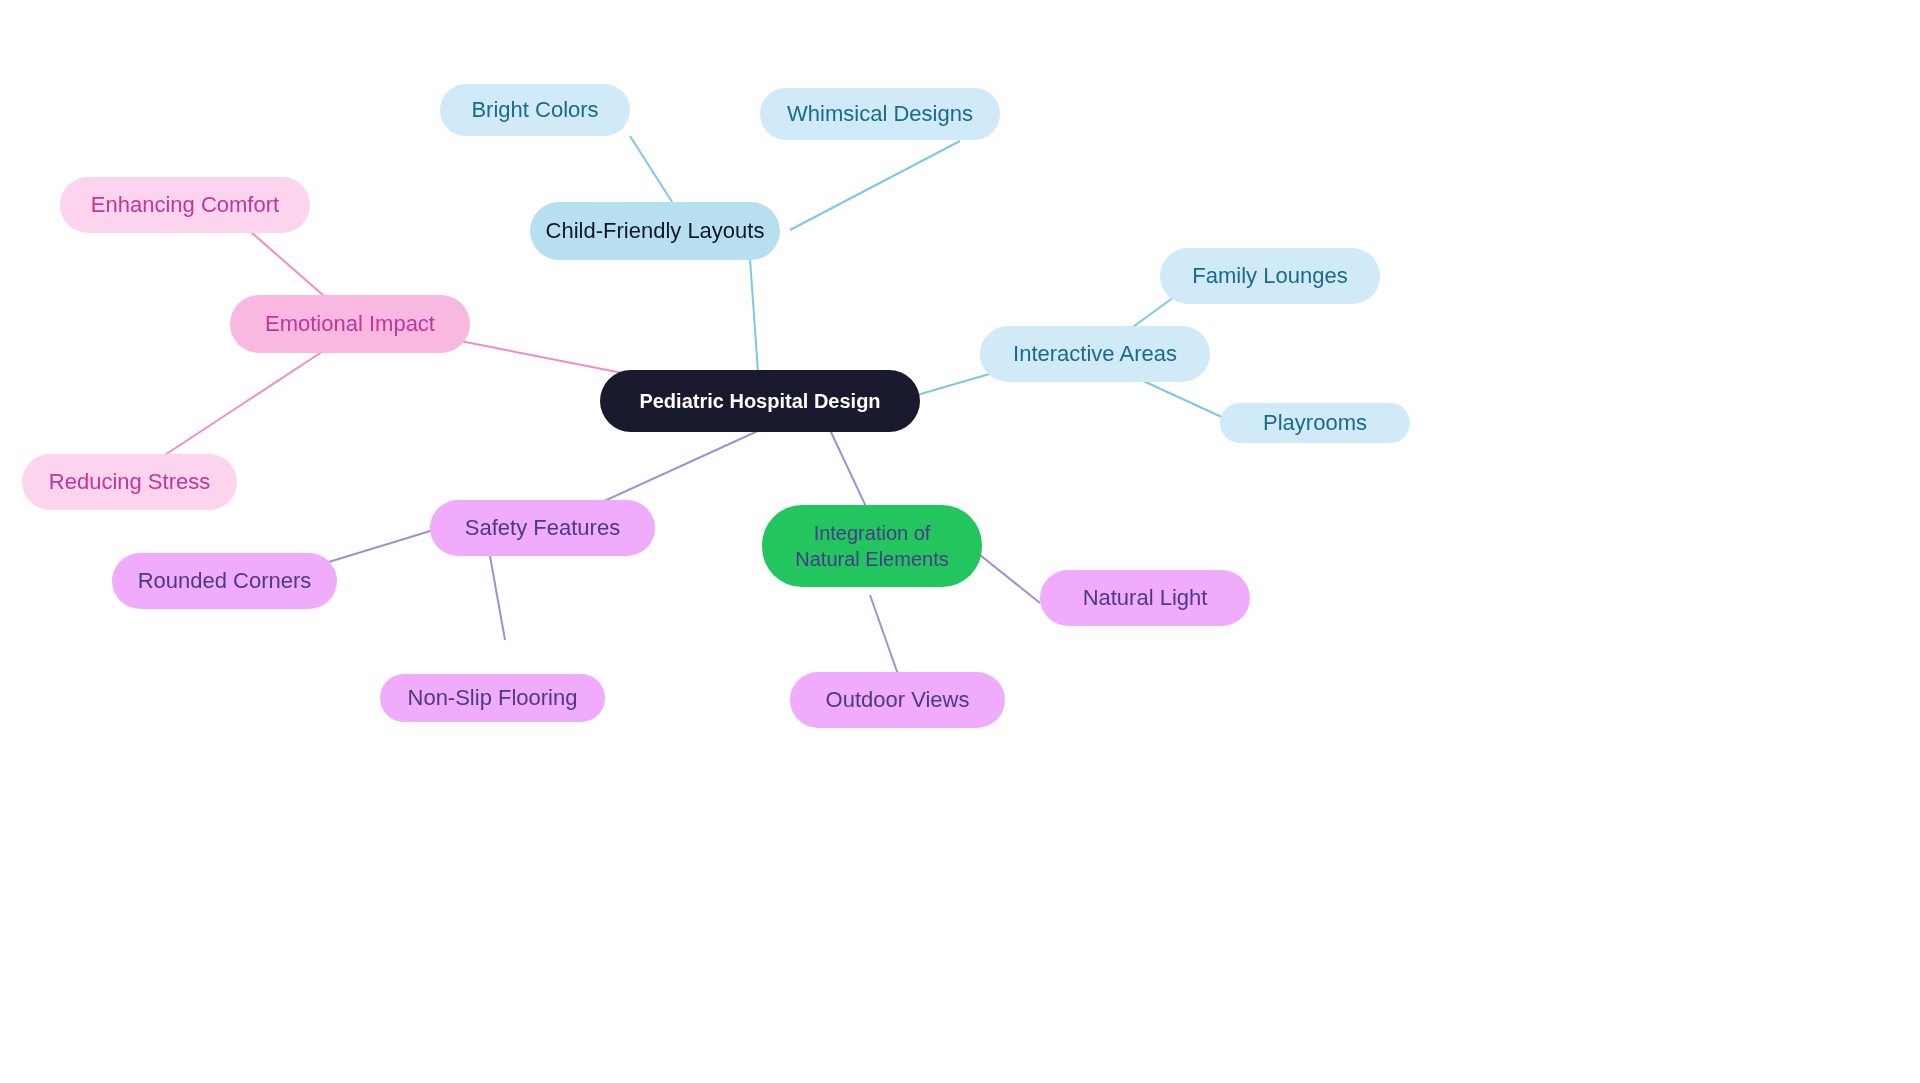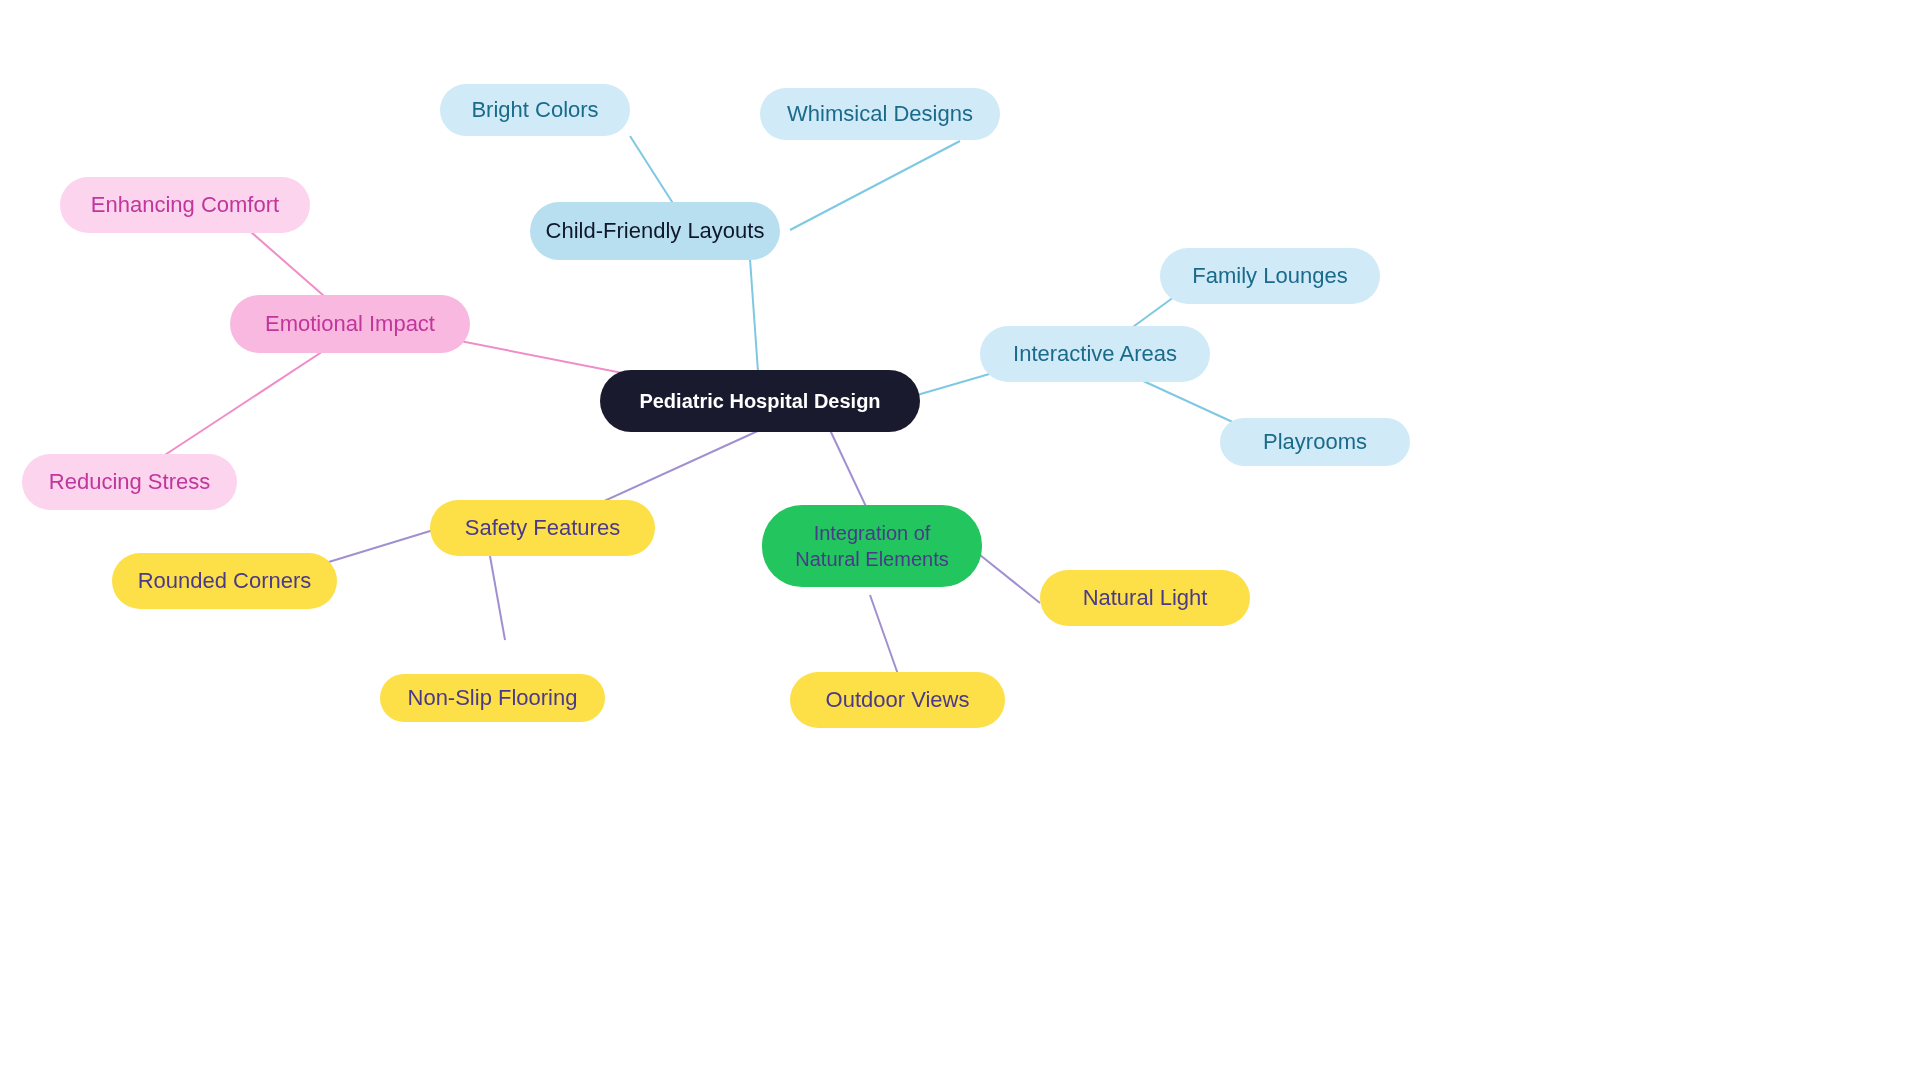--- a/index.html
+++ b/index.html
@@ -54,21 +54,21 @@
     }
     .node-pink-light {
       background: #fcd4ee;
       color: #c0369a;
     }
     .node-purple {
       background: #22c55e;
       color: #4a3a8a;
     }
     .node-purple-light {
-      background: #fde047;
+      background: #f0abfc;
       color: #4a3a8a;
     }
     .node-wrap {
       white-space: normal;
       width: 200px;
       line-height: 1.3;
     }
   </style>
 </head>
 <body>
@@ -106,21 +106,21 @@
 <div class="node node-blue" style="left: 530px; top: 202px; width: 250px; height: 58px;">Child-Friendly Layouts</div>
 
 <div class="node node-blue-light" style="left: 440px; top: 84px; width: 190px; height: 52px;">Bright Colors</div>
 
 <div class="node node-blue-light" style="left: 760px; top: 88px; width: 240px; height: 52px;">Whimsical Designs</div>
 
 <div class="node node-blue-light" style="left: 980px; top: 326px; width: 230px; height: 56px;">Interactive Areas</div>
 
 <div class="node node-blue-light" style="left: 1160px; top: 248px; width: 220px; height: 56px;">Family Lounges</div>
 
-<div class="node node-blue-light" style="left: 1220px; top: 418px; width: 190px; height: 48px;">Playrooms</div>
+<div class="node node-blue-light" style="left: 1220px; top: 403px; width: 190px; height: 40px;">Playrooms</div>
 
 <div class="node node-pink" style="left: 230px; top: 295px; width: 240px; height: 58px;">Emotional Impact</div>
 
 <div class="node node-pink-light" style="left: 60px; top: 177px; width: 250px; height: 56px;">Enhancing Comfort</div>
 
 <div class="node node-pink-light" style="left: 22px; top: 454px; width: 215px; height: 56px;">Reducing Stress</div>
 
 <div class="node node-purple-light" style="left: 430px; top: 500px; width: 225px; height: 56px;">Safety Features</div>
 
 <div class="node node-purple-light" style="left: 112px; top: 553px; width: 225px; height: 56px;">Rounded Corners</div>

